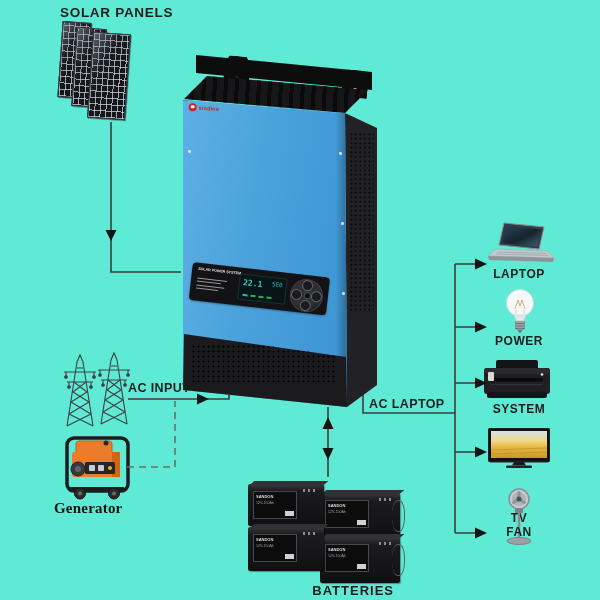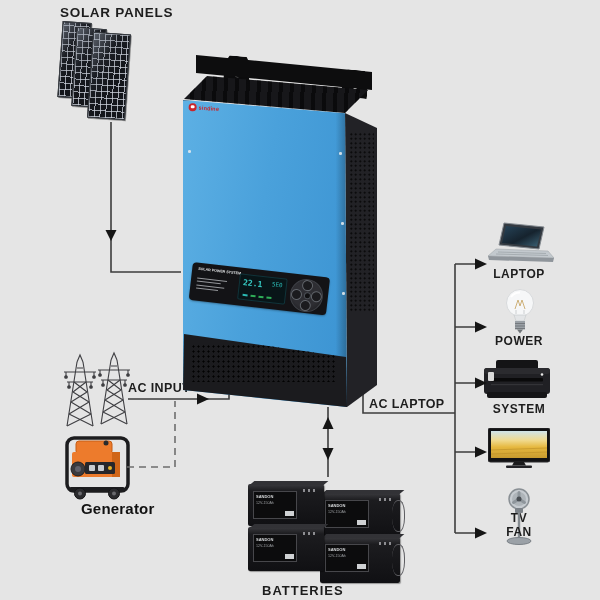--- a/index.html
+++ b/index.html
@@ -1,28 +1,28 @@
 <!DOCTYPE html>
 <html><head>
 <meta charset="utf-8">
 <style>
   html,body { margin:0; padding:0; background:#fff; }
   #canvas {
-    position:relative; width:600px; height:600px; background:#e5e5e5;
+    position:relative; width:600px; height:600px; background:#5eead4;
     font-family:"Liberation Sans", sans-serif; overflow:hidden;
   }
   .abs { position:absolute; }
   svg { display:block; }
 
   
   .label { position:absolute; font-weight:bold; color:#1d1d1d; font-size:12.5px; letter-spacing:.4px; white-space:nowrap; }
   .title { font-size:13.5px; letter-spacing:.7px; }
   .dev-label { position:absolute; left:477px; width:84px; text-align:center; font-weight:bold; font-size:12px; letter-spacing:.5px; color:#1d1d1d; }
   .gen-label { font-size:15px; letter-spacing:.2px; color:#111; }
-  .bat-caption { position:absolute; left:262px; top:583px; width:132px; text-align:left; font-weight:bold; font-size:13px; letter-spacing:1px; color:#1d1d1d; }
+  .bat-caption { position:absolute; left:262px; top:583px; width:132px; text-align:right; font-weight:bold; font-size:13px; letter-spacing:1px; color:#1d1d1d; }
 
   
   .sp-group { position:absolute; left:60px; top:22px; width:110px; height:104px; }
   .sp {
     position:absolute; border:1px solid #3c4046;
     background:
       linear-gradient(118deg, rgba(150,160,175,.55) 0%, rgba(60,66,76,.2) 32%, rgba(0,0,0,0) 58%),
       repeating-linear-gradient(90deg, rgba(210,215,225,.75) 0 1px, transparent 1px 5.6px),
       repeating-linear-gradient(0deg, rgba(210,215,225,.75) 0 1px, transparent 1px 6.4px),
       #14161b;
@@ -123,21 +123,21 @@
       <polygon points="475,321.5 475,332.5 487,327"></polygon>
       <polygon points="475,377.5 475,388.5 487,383"></polygon>
       <polygon points="475,446.5 475,457.5 487,452"></polygon>
       <polygon points="475,527.5 475,538.5 487,533"></polygon>
     </g>
   </svg>
 
   <div class="label title" style="left:60px;top:5px;">SOLAR PANELS</div>
   <div class="label" style="left:128px;top:381px;">AC INPUT</div>
   <div class="label" style="left:369px;top:397px;">AC LAPTOP</div>
-  <div class="label gen-label" style="left:81px;top:500px;">Generator</div>
+  <div class="label gen-label" style="left:54px;top:500px;font-family:Liberation Serif, serif;">Generator</div>
   <div class="bat-caption">BATTERIES</div>
 
   <div class="sp-group">
     <div class="sp sp1"></div>
     <div class="sp sp2"></div>
     <div class="sp sp3"></div>
   </div>
 
   <svg class="abs" style="left:60px;top:350px;" width="74" height="78" viewBox="0 0 74 78">
     <defs>

